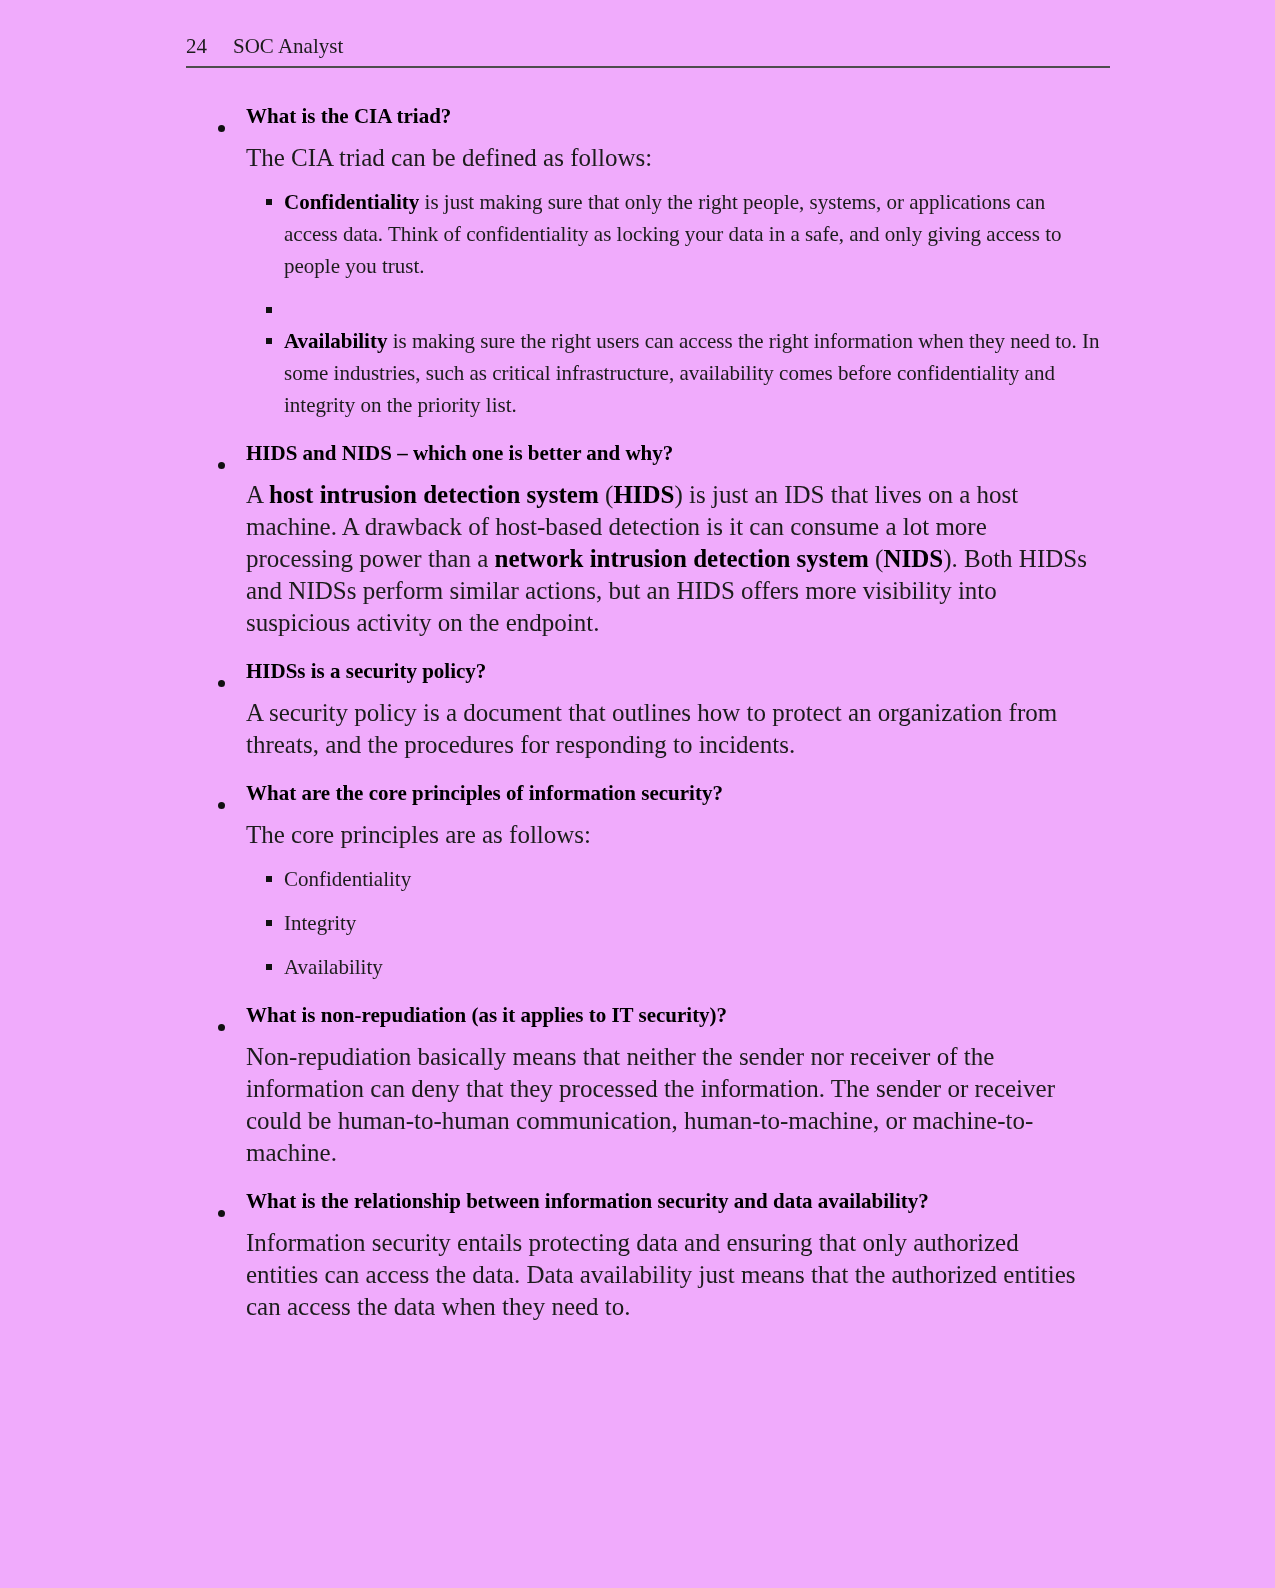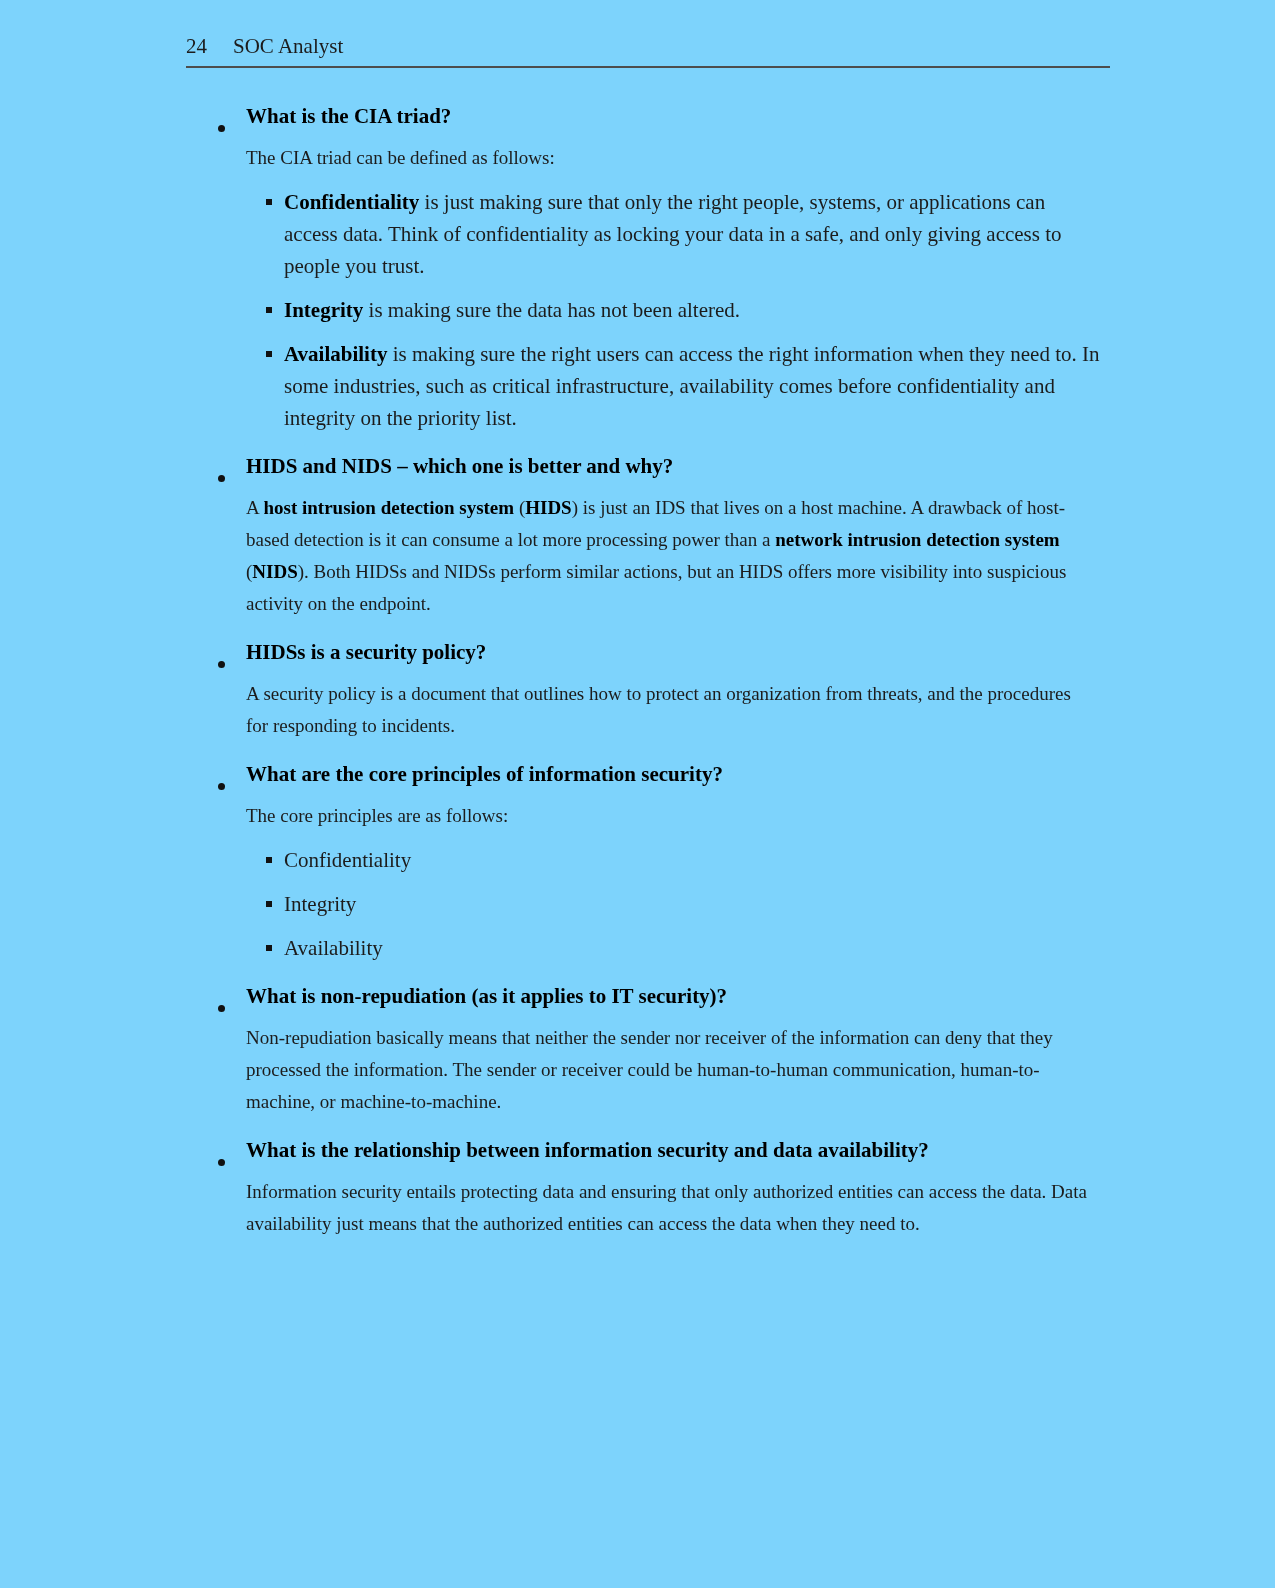--- a/index.html
+++ b/index.html
@@ -4,21 +4,21 @@
 <style>
   html, body {
     margin: 0;
     padding: 0;
     background: #ffffff;
   }
   .page {
     position: relative;
     width: 1275px;
     height: 1588px;
-    background: #7dd3fc;
+    background: #f0abfc;
     font-family: "Liberation Serif", serif;
     color: #1c1c1c;
     overflow: hidden;
     box-sizing: border-box;
   }
   .page-header {
     position: absolute;
     left: 186px;
     top: 34px;
     font-size: 21px;
@@ -63,21 +63,21 @@
   .q-text {
     margin-left: 21px;
     font-size: 21px;
     line-height: 32px;
     font-weight: bold;
     color: #000000;
     max-width: 850px;
   }
   .answer-para {
     margin: 10px 0 0 28px;
-    font-size: 19px;
+    font-size: 25px;
     line-height: 32px;
     max-width: 850px;
     color: #1c1c1c;
   }
   .answer-para b, .sub-text b {
     color: #000000;
   }
   .sub-row {
     display: flex;
     align-items: flex-start;
@@ -113,21 +113,20 @@
           <span class="dot-bullet"></span>
           <span class="q-text">What is the CIA triad?</span>
         </div>
         <p class="answer-para">The CIA triad can be defined as follows:</p>
         <div class="sub-row">
           <span class="square-bullet"></span>
           <span class="sub-text"><b>Confidentiality</b> is just making sure that only the right people, systems, or applications can access data. Think of confidentiality as locking your data in a safe, and only giving access to people you trust.</span>
         </div>
         <div class="sub-row">
           <span class="square-bullet"></span>
-          <span class="sub-text"><b>Integrity</b> is making sure the data has not been altered.</span>
         </div>
         <div class="sub-row">
           <span class="square-bullet"></span>
           <span class="sub-text"><b>Availability</b> is making sure the right users can access the right information when they need to. In some industries, such as critical infrastructure, availability comes before confidentiality and integrity on the priority list.</span>
         </div>
       </div>
       <div class="qa-item">
         <div class="q-row">
           <span class="dot-bullet"></span>
           <span class="q-text">HIDS and NIDS – which one is better and why?</span>

